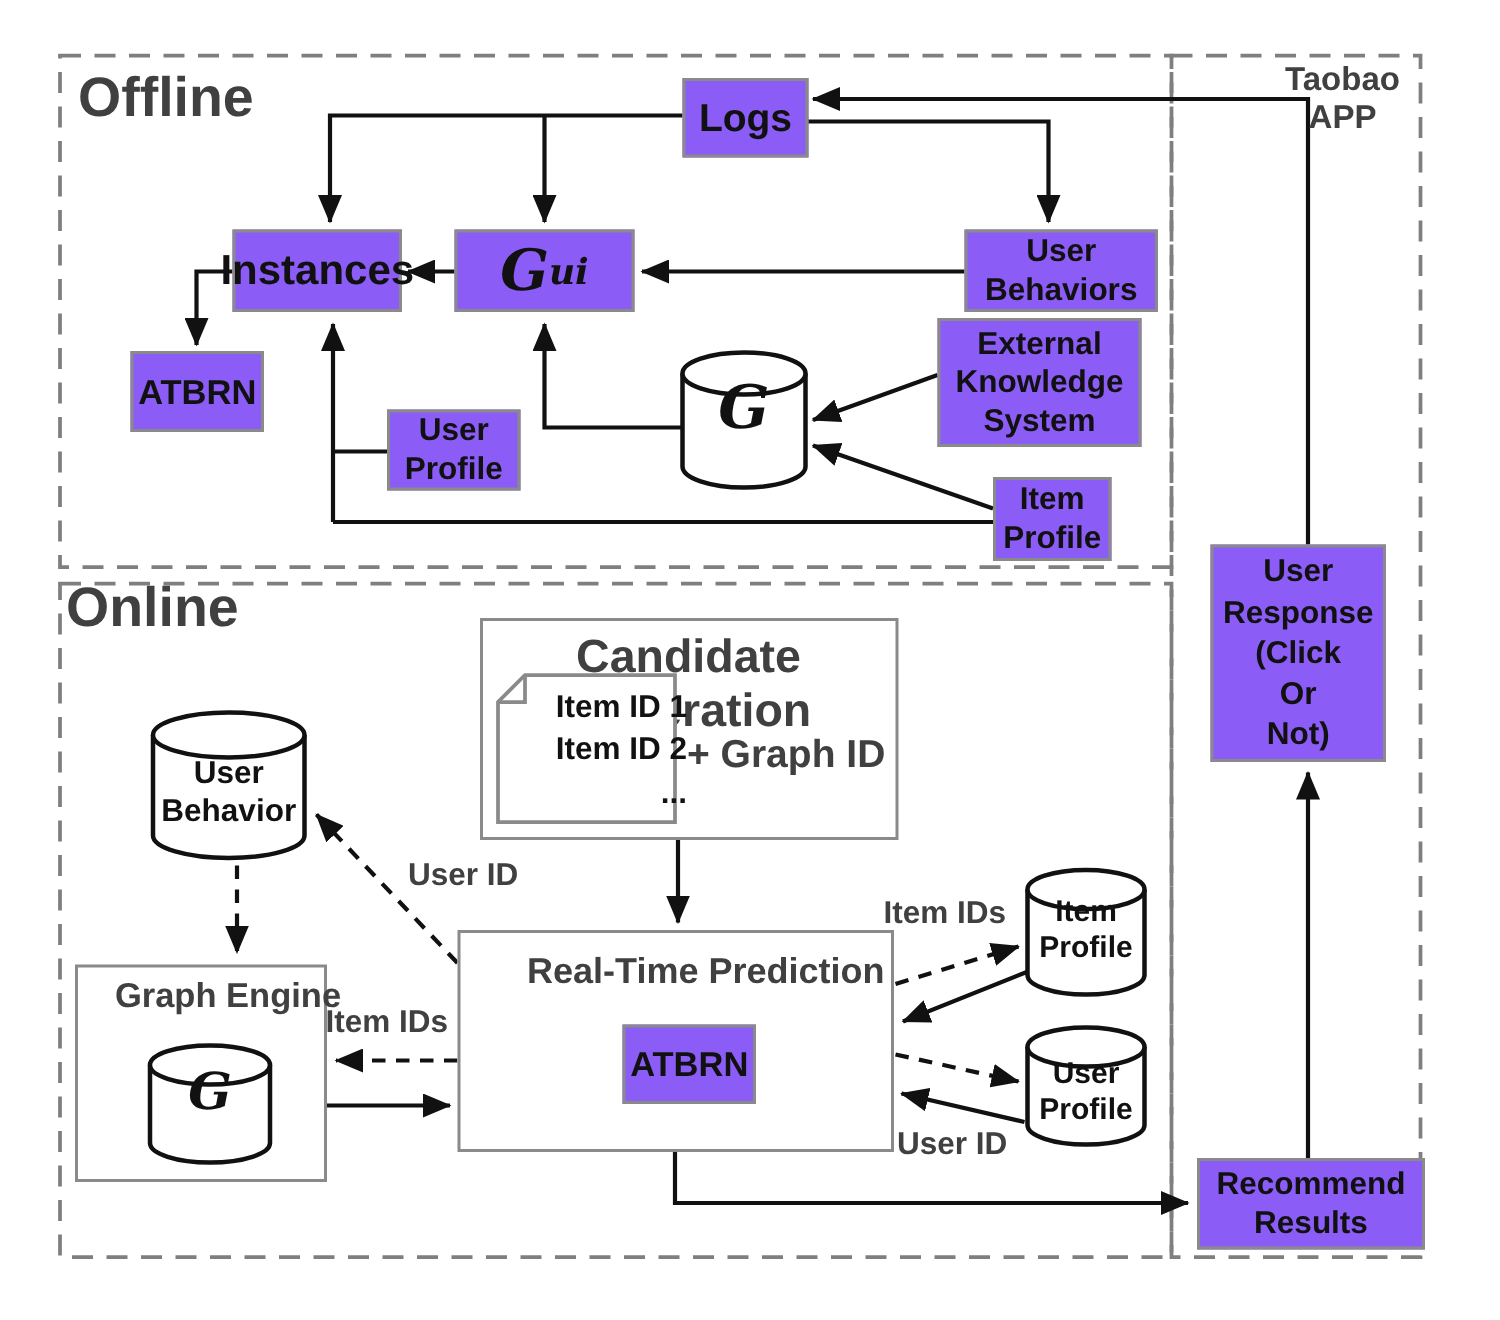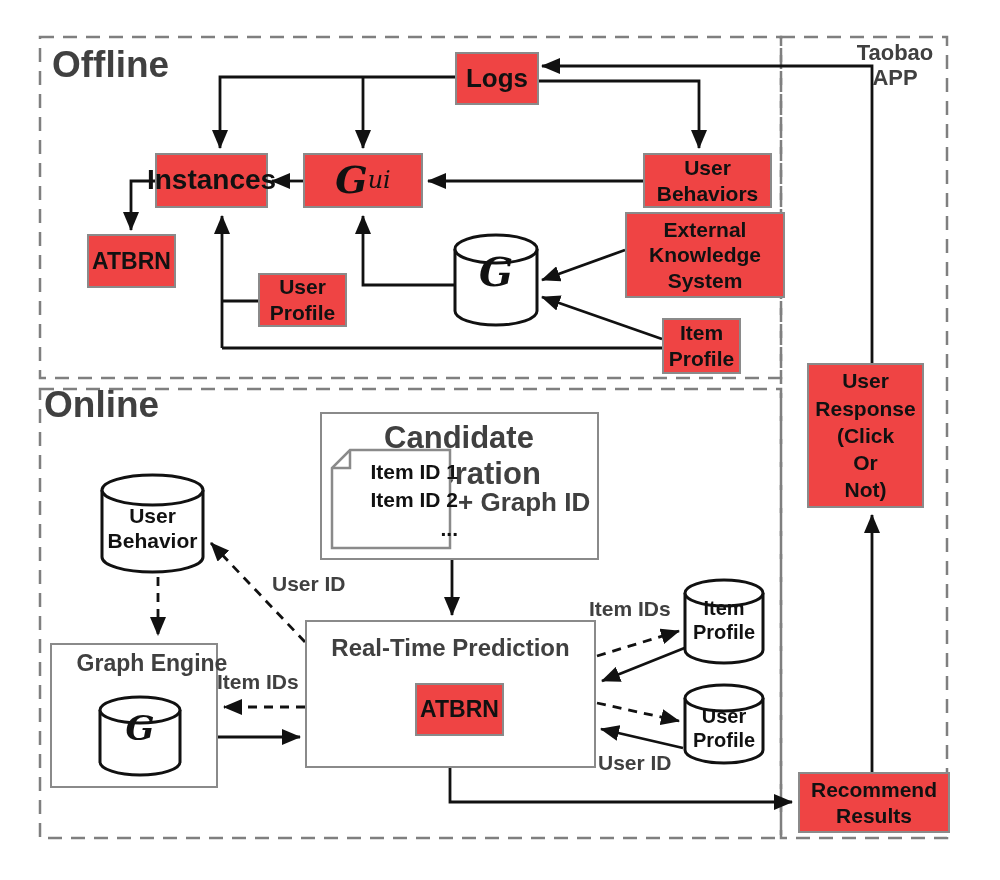--- a/index.html
+++ b/index.html
@@ -1,28 +1,28 @@
 <!DOCTYPE html>
 <html><head>
 <meta charset="utf-8">
 <style>
   html,body{margin:0;padding:0;background:#ffffff;}
   .canvas{position:relative;width:1000px;height:880px;background:#ffffff;overflow:hidden;
           font-family:"Liberation Sans",sans-serif;color:#111;}
   svg.layer{position:absolute;left:0;top:0;pointer-events:none;}
-  .box{position:absolute;box-sizing:border-box;background:#ef4444;border:2px solid #8a8a8a;
+  .box{position:absolute;box-sizing:border-box;background:#8b5cf6;border:2px solid #8a8a8a;
        display:flex;align-items:center;justify-content:center;text-align:center;
        font-weight:bold;color:#111;white-space:pre-line;line-height:1.22;}
   .plainbox{position:absolute;box-sizing:border-box;background:#fff;border:2px solid #8a8a8a;}
   .lbl{position:absolute;font-weight:bold;color:#404040;white-space:pre-line;line-height:1.15;}
   .ctr{text-align:center;}
   .cyltext{position:absolute;text-align:center;font-weight:bold;color:#111;
            white-space:pre-line;line-height:1.2;}
   .scriptg{font-family:"DejaVu Serif",serif;font-style:italic;font-weight:bold;}
-  .gsub{font-family:"DejaVu Serif",serif;font-style:italic;font-weight:normal;
+  .gsub{font-family:"DejaVu Serif",serif;font-style:italic;font-weight:bold;
         font-size:0.58em;vertical-align:-0.32em;}
 </style>
 </head>
 <body>
 
 <div class="canvas">
 
   <svg class="layer" width="1000" height="880">
     <defs>
       <marker id="ah" markerUnits="userSpaceOnUse" markerWidth="20" markerHeight="16" refX="18" refY="8" orient="auto">
@@ -62,32 +62,32 @@
   </svg>
 
   <div class="box" style="left:455px;top:52px;width:84px;height:53px;font-size:26px;">Logs</div>
   <div class="box" style="left:155px;top:153px;width:113px;height:55px;font-size:28px;">Instances</div>
   <div class="box" style="left:303px;top:153px;width:120px;height:55px;"><span class="scriptg" style="font-size:38px;">G</span><span class="gsub" style="font-size:24px;">ui</span></div>
   <div class="box" style="left:643px;top:153px;width:129px;height:55px;font-size:21px;">User
 Behaviors</div>
   <div class="box" style="left:87px;top:234px;width:89px;height:54px;font-size:23px;">ATBRN</div>
   <div class="box" style="left:258px;top:273px;width:89px;height:54px;font-size:21px;">User
 Profile</div>
-  <div class="box" style="left:625px;top:212px;width:160px;height:86px;font-size:21px;">External
+  <div class="box" style="left:625px;top:212px;width:136px;height:86px;font-size:21px;">External
 Knowledge
 System</div>
   <div class="box" style="left:662px;top:318px;width:79px;height:56px;font-size:21px;">Item
 Profile</div>
 
   <div class="plainbox" style="left:320px;top:412px;width:279px;height:148px;"></div>
   <div class="lbl ctr" style="left:320px;top:420px;width:278px;font-size:31px;">Candidate Generation</div>
   <div class="lbl" style="left:458px;top:488px;width:140px;font-size:26px;">+ Graph ID</div>
 
   <div class="plainbox" style="left:305px;top:620px;width:291px;height:148px;"></div>
-  <div class="lbl ctr" style="left:305px;top:634px;width:291px;font-size:24px;">Real-Time Prediction</div>
+  <div class="lbl ctr" style="left:305px;top:634px;width:291px;font-size:24px;padding-left:20px;">Real-Time Prediction</div>
   <div class="box" style="left:415px;top:683px;width:89px;height:53px;font-size:23px;">ATBRN</div>
 
   <div class="plainbox" style="left:50px;top:643px;width:168px;height:145px;"></div>
   <div class="lbl ctr" style="left:50px;top:650px;width:204px;font-size:23px;">Graph Engine</div>
 
   <div class="box" style="left:807px;top:363px;width:117px;height:145px;font-size:21px;line-height:1.3;">User
 Response
 (Click
 Or
 Not)</div>

